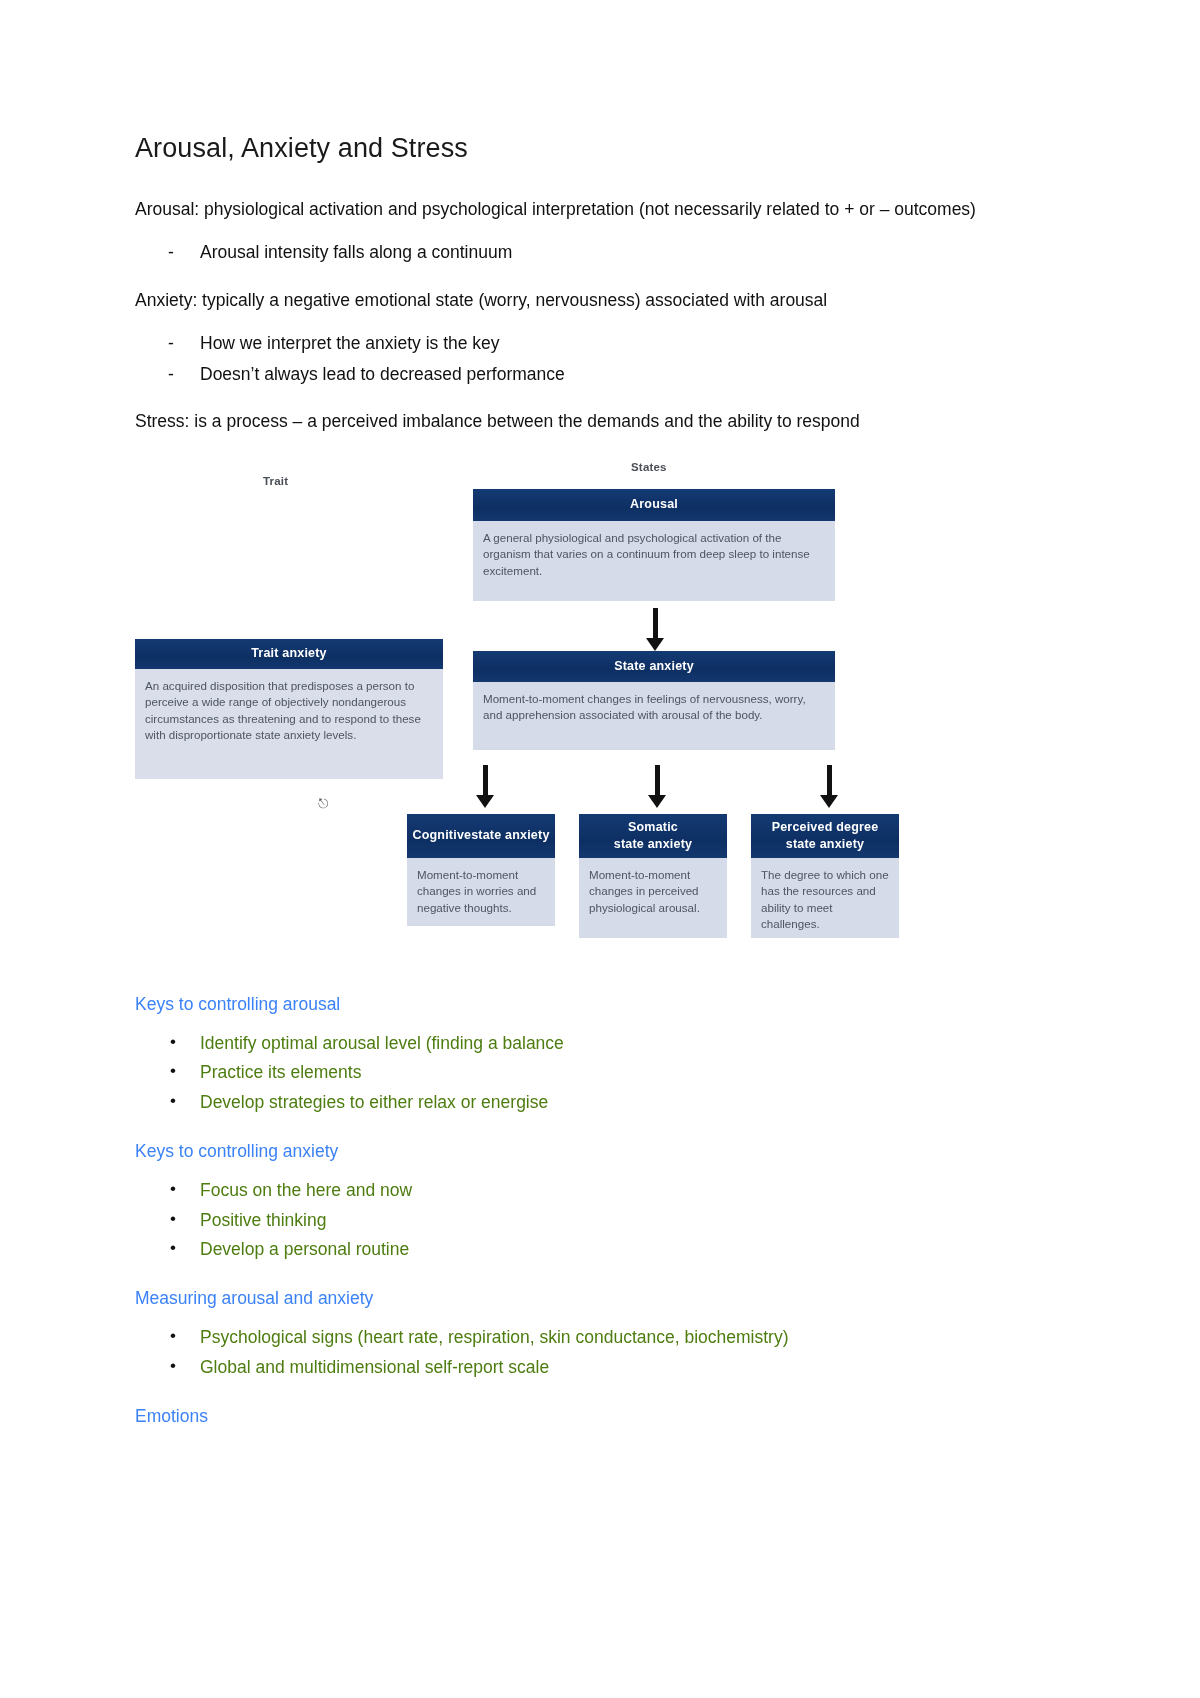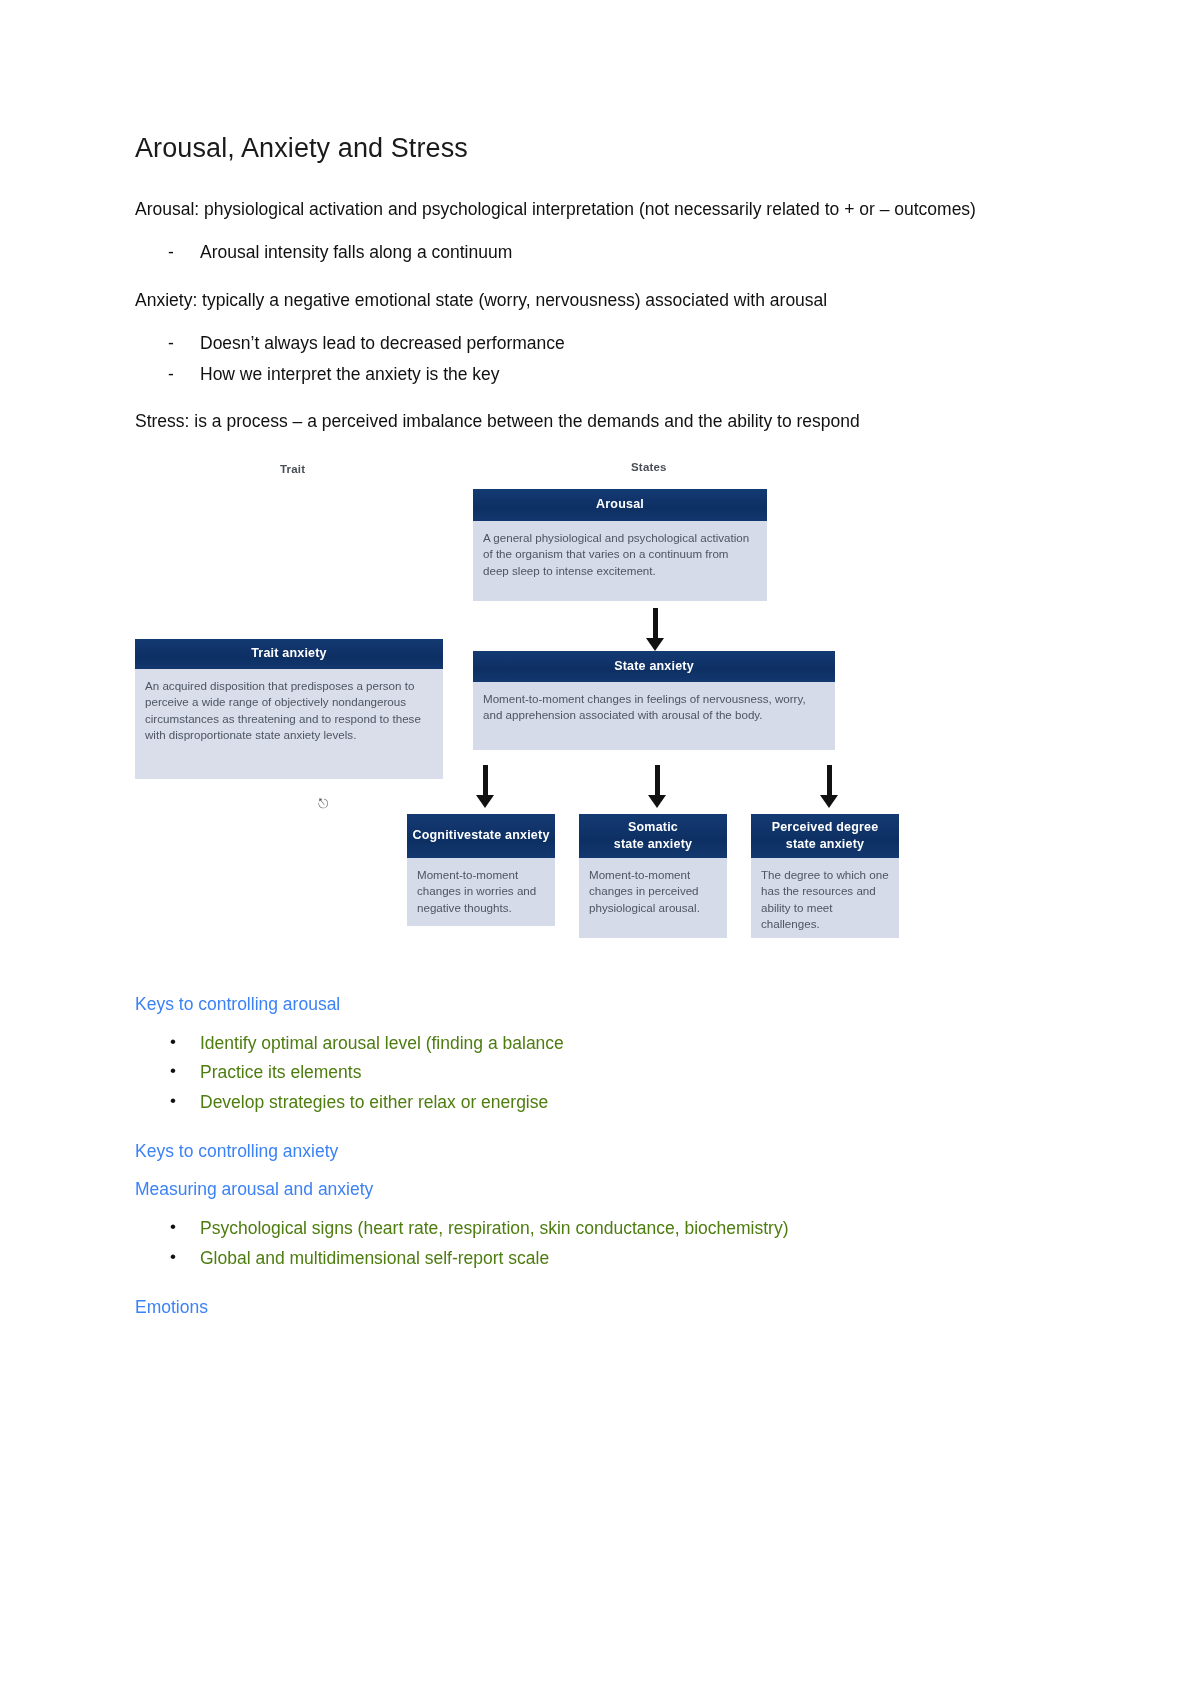--- a/index.html
+++ b/index.html
@@ -171,32 +171,32 @@
 
     <p class="para">Arousal: physiological activation and psychological interpretation (not necessarily related to + or – outcomes)</p>
 
     <ul class="dash-list">
       <li>Arousal intensity falls along a continuum</li>
     </ul>
 
     <p class="para">Anxiety: typically a negative emotional state (worry, nervousness) associated with arousal</p>
 
     <ul class="dash-list">
+      <li>How we interpret the anxiety is the key</li>
       <li>Doesn’t always lead to decreased performance</li>
-      <li>How we interpret the anxiety is the key</li>
     </ul>
 
     <p class="para">Stress: is a process – a perceived imbalance between the demands and the ability to respond</p>
 
     <div class="figure">
 
-      <div class="fig-label" style="left:128px; top:12px;margin-left:17px;">Trait</div>
+      <div class="fig-label" style="left:128px; top:24px;">Trait</div>
       <div class="fig-label" style="left:496px; top:10px;">States</div>
 
-      <div class="fig-box" style="left:338px; top:38px; width:294px;">
+      <div class="fig-box" style="left:338px; top:38px; width:362px;">
         <div class="hdr" style="height:32px;">Arousal</div>
         <div class="body" style="height:80px;">A general physiological and psychological activation of the organism that varies on a continuum from deep sleep to intense excitement.</div>
       </div>
 
       <div class="arrow" style="left:510px; top:157px;">
         <div class="shaft" style="height:30px;"></div>
         <div class="head"></div>
       </div>
 
       <div class="fig-box tall-body" style="left:0px; top:188px; width:308px;">
@@ -251,20 +251,25 @@
     </div>
 
     <h2 class="section-head">Keys to controlling arousal</h2>
     <ul class="bullet-list">
       <li>Identify optimal arousal level (finding a balance</li>
       <li>Practice its elements</li>
       <li>Develop strategies to either relax or energise</li>
     </ul>
 
     <h2 class="section-head">Keys to controlling anxiety</h2>
+    <ul class="bullet-list">
+      <li>Focus on the here and now</li>
+      <li>Positive thinking</li>
+      <li>Develop a personal routine</li>
+    </ul>
 
     <h2 class="section-head">Measuring arousal and anxiety</h2>
     <ul class="bullet-list">
       <li>Psychological signs (heart rate, respiration, skin conductance, biochemistry)</li>
       <li>Global and multidimensional self-report scale</li>
     </ul>
 
     <h2 class="section-head">Emotions</h2>
 
   </div>

